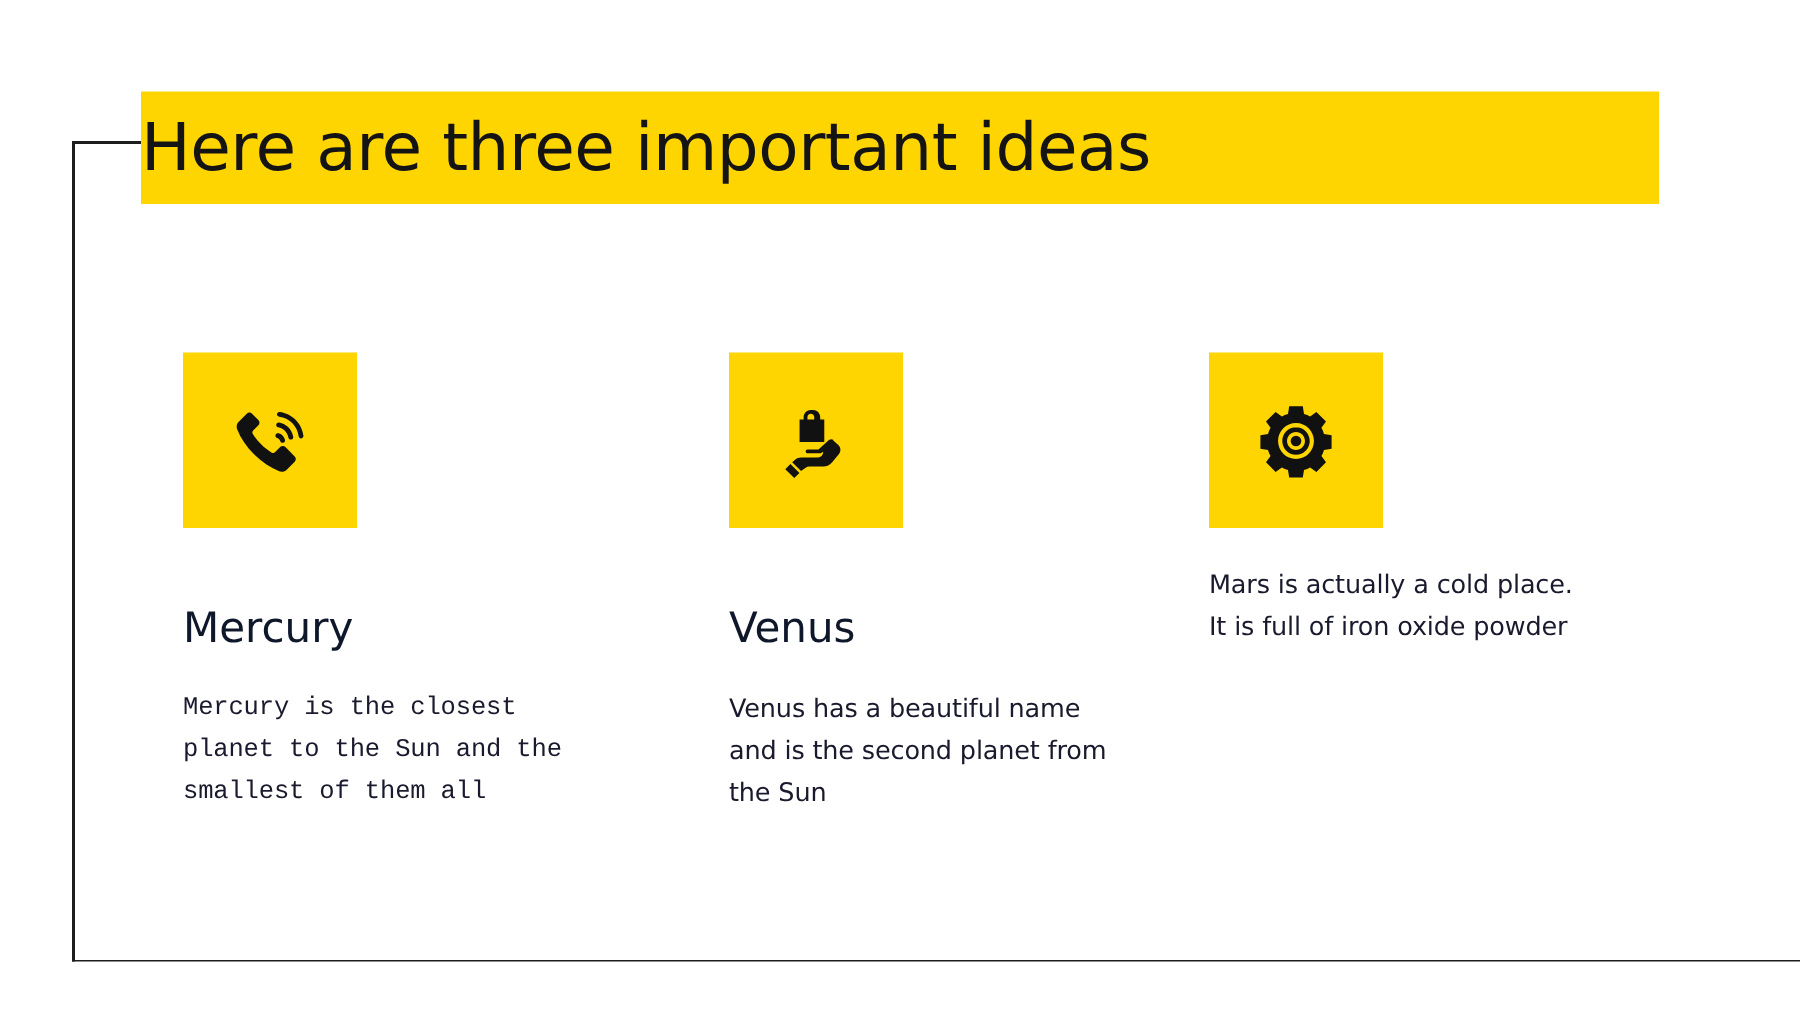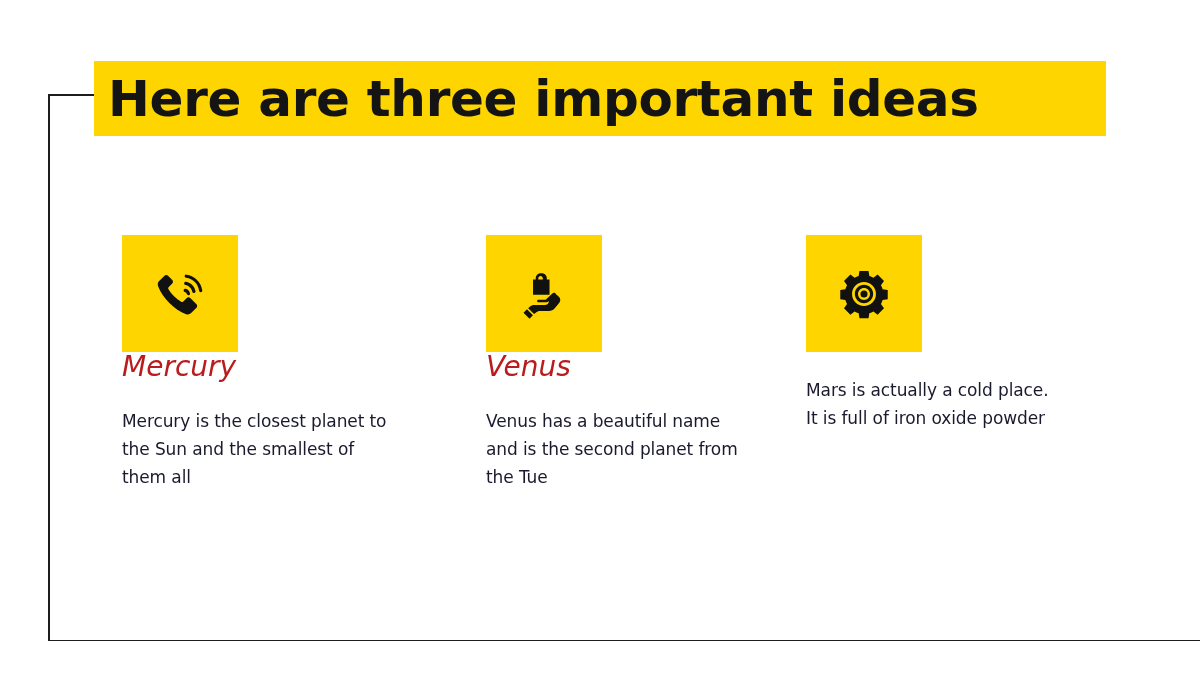--- a/index.html
+++ b/index.html
@@ -53,26 +53,25 @@
     left: 94px;
     top: 61px;
     width: 1012px;
     height: 75px;
     background: #ffd500;
     display: flex;
     align-items: center;
   }
   .title-text {
     font-family: "DejaVu Sans", sans-serif;
-    font-size: 50px;
-    font-weight: 700;
+    font-size: 44px;
+    font-weight: 400;
     color: #141414;
     letter-spacing: -0.3px;
     line-height: 1;
-    padding-left: 14px;
     white-space: nowrap;
   }
 
   
   .cards {
     position: absolute;
     left: 122px;
     top: 235px;
     width: 1000px;
   }
@@ -91,39 +90,39 @@
     background: #ffd500;
     display: flex;
     align-items: center;
     justify-content: center;
   }
   .icon-box svg {
     display: block;
   }
 
   .card-title {
+    margin-top: 52px;
     font-family: "DejaVu Sans", sans-serif;
     font-size: 28px;
     font-weight: 400;
-    color: #b91c1c;
+    color: #0f172a;
     line-height: 1.1;
     letter-spacing: 0px;
-    font-style: italic;
   }
 
   .card-body {
     margin-top: 24px;
     font-family: "DejaVu Sans", sans-serif;
     font-size: 17px;
     font-weight: 400;
     color: #1a1a2e;
     line-height: 1.65;
     letter-spacing: -0.1px;
   }
-  .card-0 .card-body { width: 268px; }
+  .card-0 .card-body { width: 268px; font-family: Liberation Mono, monospace; }
   .card-1 .card-body { width: 268px; }
   .card-2 .card-body { width: 252px; }
 </style>
 </head>
 <body>
 
 <div id="slide">
 
   <div class="bracket-top-horizontal"></div>
   <div class="bracket-vertical"></div>
@@ -158,21 +157,21 @@
           <svg width="58" height="58" viewBox="0 0 64 64" fill="none">
             <g fill="#111111">
               <path d="M28.2 9.2c-2.9 0-5.3 2.4-5.3 5.3v1.6h-3.0v16.6h18.2V16.1h-3.0v-1.6c0-2.9-2.4-5.3-5.3-5.3zm0 2.8c1.4 0 2.5 1.1 2.5 2.5v1.6h-5.0v-1.6c0-1.4 1.1-2.5 2.5-2.5z"></path>
               <path d="M44.7 31.1c-1.0-0.7-2.3-0.6-3.2 0.2l-7.7 7.0h-8.0c-0.8 0-1.4 0.6-1.4 1.4 0 0.8 0.6 1.4 1.4 1.4h8.5c0.9 0 1.7-0.3 2.4-0.9l0.5-0.4c0.2 1.3-0.3 2.6-1.4 3.4-0.8 0.6-1.8 0.9-2.8 0.9h-12.0c-1.6 0-3.2 0.6-4.4 1.7l-2.1 1.9 6.5 6.4 3.4-2.4c0.8-0.6 1.8-0.9 2.8-0.9h10.2c2.5 0 4.9-1.1 6.5-3.1l5.0-6.1c1.6-2.0 1.4-4.9-0.5-6.6l-3.7-3.3z"></path>
               <path d="M13.2 48.9l-3.8 3.8 6.6 6.6 3.8-3.8-6.6-6.6z"></path>
             </g>
           </svg>
         </span>
       </div>
       <div class="card-title">Venus</div>
-      <div class="card-body">Venus has a beautiful name and is the second planet from the Tue</div>
+      <div class="card-body">Venus has a beautiful name and is the second planet from the Sun</div>
     </div>
 
     <div class="card card-2">
       <div class="icon-box">
         <span>
           <svg width="58" height="58" viewBox="0 0 64 64" fill="none">
             <g fill="#111111">
               <path fill-rule="evenodd" clip-rule="evenodd" d="M27.0 6.5h10.0l0.9 5.6c1.6 0.45 3.1 1.08 4.5 1.87l4.6-3.35 7.07 7.07-3.35 4.6c0.79 1.4 1.42 2.9 1.87 4.5l5.6 0.9v10.0l-5.6 0.9c-0.45 1.6-1.08 3.1-1.87 4.5l3.35 4.6-7.07 7.07-4.6-3.35c-1.4 0.79-2.9 1.42-4.5 1.87l-0.9 5.6h-10.0l-0.9-5.6c-1.6-0.45-3.1-1.08-4.5-1.87l-4.6 3.35-7.07-7.07 3.35-4.6c-0.79-1.4-1.42-2.9-1.87-4.5l-5.6-0.9v-10.0l5.6-0.9c0.45-1.6 1.08-3.1 1.87-4.5l-3.35-4.6 7.07-7.07 4.6 3.35c1.4-0.79 2.9-1.42 4.5-1.87l0.9-5.6zm5.0 12.3c-7.29 0-13.2 5.91-13.2 13.2s5.91 13.2 13.2 13.2 13.2-5.91 13.2-13.2-5.91-13.2-13.2-13.2z"></path>
               <path fill-rule="evenodd" clip-rule="evenodd" d="M32.0 21.9c-5.58 0-10.1 4.52-10.1 10.1s4.52 10.1 10.1 10.1 10.1-4.52 10.1-10.1-4.52-10.1-10.1-10.1zm0 3.5c3.65 0 6.6 2.95 6.6 6.6s-2.95 6.6-6.6 6.6-6.6-2.95-6.6-6.6 2.95-6.6 6.6-6.6z"></path>
               <circle cx="32" cy="32" r="3.9"></circle>

